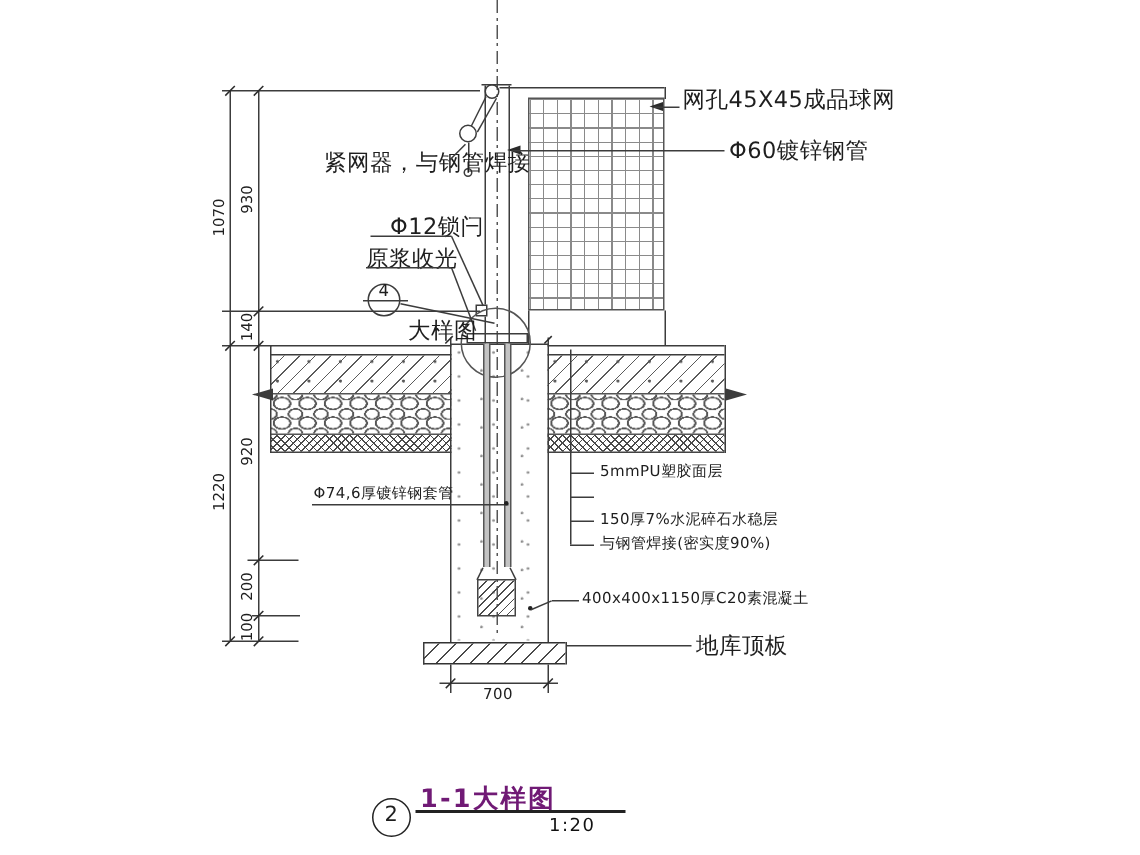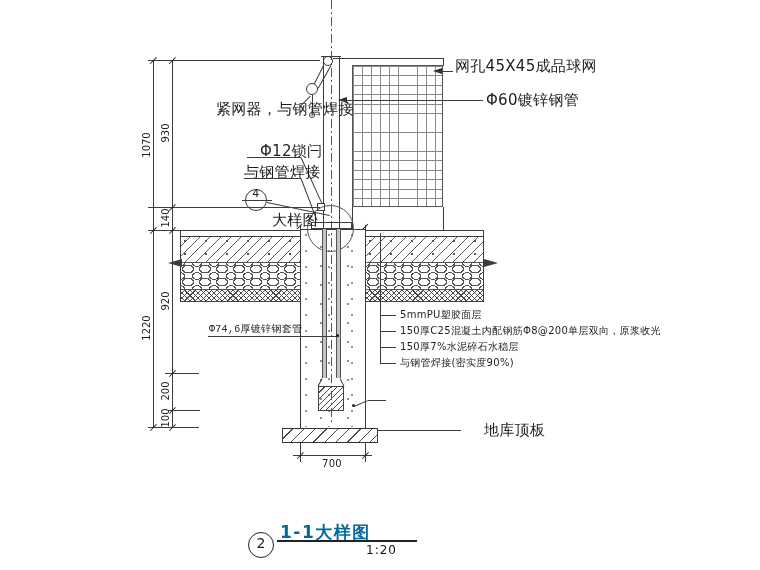--- a/index.html
+++ b/index.html
@@ -33,21 +33,21 @@
                   repeating-linear-gradient(135deg,transparent 0 3px,#4a4a4a 3px 3.8px);}
   .speckle{position:absolute;
        background:radial-gradient(circle at 5px 4px,#909090 .7px,transparent 1.1px) 0 0/23px 16px,
                   radial-gradient(circle at 14px 11px,#8c8c8c .7px,transparent 1.1px) 6px 5px/27px 19px;}
   .slab{position:absolute;left:282px;top:428px;width:95px;height:15px;box-sizing:border-box;
        border-top:1.2px solid #333;border-bottom:1.2px solid #333;
        background:repeating-linear-gradient(135deg,transparent 0 7px,#4a4a4a 7px 8px);}
   .plug{position:absolute;left:318px;top:386px;width:26px;height:25px;box-sizing:border-box;border:1px solid #444;
        background:repeating-linear-gradient(135deg,transparent 0 3.5px,#4a4a4a 3.5px 4.3px);}
   .sleevefill{position:absolute;top:229px;height:149px;width:4px;background:#c3c3c3;}
-  .title-txt{position:absolute;font-size:17px;font-weight:bold;letter-spacing:1.5px;color:#0369a1;}
+  .title-txt{position:absolute;font-size:17px;font-weight:bold;letter-spacing:1.5px;color:#701a75;}
   .scale-txt{position:absolute;font-size:12px;color:#111;letter-spacing:1px;}
   .flange{position:absolute;left:311px;top:222px;width:41px;height:7px;border:1px solid #3c3c3c;box-sizing:border-box;}
   .latchsq{position:absolute;left:317px;top:203px;width:8px;height:8px;border:1px solid #3c3c3c;box-sizing:border-box;background:#fff;}
 </style>
 </head>
 <body>
 
 <div class="canvas">
 
   <div class="cl" style="left:331px;top:0;height:422px;"></div>
@@ -142,59 +142,59 @@
   <div class="tick" style="left:295.5px;top:454.5px;"></div>
   <div class="tick" style="left:360.5px;top:454.5px;"></div>
   <div class="lbl" style="left:312px;top:458px;width:40px;text-align:center;">700</div>
 
   <div class="vl" style="left:380px;top:233px;height:130px;"></div>
   <div class="hl" style="left:380px;top:315px;width:16px;"></div>
   <div class="hl" style="left:380px;top:331px;width:16px;"></div>
   <div class="hl" style="left:380px;top:347px;width:16px;"></div>
   <div class="hl" style="left:380px;top:363px;width:16px;"></div>
   <div class="lbl" style="left:400px;top:309px;">5mmPU塑胶面层</div>
-  <div class="lbl" style="left:400px;top:325px;">150厚C25混凝土内配钢筋Φ8@200单层双向，原浆收光</div>
   <div class="lbl" style="left:400px;top:341px;">150厚7%水泥碎石水稳层</div>
   <div class="lbl" style="left:400px;top:357px;">与钢管焊接(密实度90%)</div>
 
   <div class="arrL" style="left:433px;top:68px;"></div>
   <div class="hl" style="left:436px;top:71px;width:17px;"></div>
   <div class="lbl lbl11" style="left:455px;top:60px;">网孔45X45成品球网</div>
 
   <div class="arrL" style="left:338px;top:97px;"></div>
   <div class="hl" style="left:341px;top:100px;width:142px;"></div>
   <div class="lbl lbl11" style="left:486px;top:94px;">Φ60镀锌钢管</div>
 
   <div class="lbl lbl11" style="left:216px;top:103px;font-family:Liberation Serif, serif;">紧网器，与钢管焊接</div>
   <div class="diag" style="left:299px;top:107px;width:16px;transform:rotate(-45deg);"></div>
 
   <div class="lbl lbl11" style="left:260px;top:145px;">Φ12锁闩</div>
   <div class="hl" style="left:247px;top:157px;width:54px;"></div>
   <div class="diag" style="left:301px;top:157px;width:51px;transform:rotate(65.5deg);"></div>
 
-  <div class="lbl lbl11" style="left:244px;top:166px;">与钢管焊接</div>
+  <div class="lbl lbl11" style="left:244px;top:166px;">原浆收光</div>
   <div class="hl" style="left:244px;top:178px;width:57px;"></div>
   <div class="diag" style="left:301px;top:178px;width:45px;transform:rotate(69.1deg);"></div>
 
   <div class="circ" style="left:245px;top:189px;width:22px;height:22px;border-width:1.2px;"></div>
   <div class="hl" style="left:242px;top:200px;width:30px;"></div>
   <div class="lbl" style="left:245px;top:188px;width:22px;text-align:center;font-size:11px;">4</div>
   <div class="lbl lbl11" style="left:272px;top:193px;margin-top:21px;">大样图</div>
   <div class="diag" style="left:267px;top:202px;width:64px;transform:rotate(11.7deg);"></div>
 
-  <div class="lbl" style="left:209px;top:324px;font-family:Liberation Mono, monospace;">Φ74,6厚镀锌钢套管</div>
+  <div class="lbl" style="left:209px;top:324px;">Φ74,6厚镀锌钢套管</div>
   <div class="hl" style="left:208px;top:336px;width:131px;"></div>
   <div class="dot" style="left:336px;top:334px;"></div>
 
   <div class="dot" style="left:352px;top:404px;"></div>
   <div class="diag" style="left:354px;top:406px;width:15px;transform:rotate(-23.2deg);"></div>
   <div class="hl" style="left:368px;top:400px;width:18px;"></div>
+  <div class="lbl" style="left:388px;top:394px;">400x400x1150厚C20素混凝土</div>
 
   <div class="hl" style="left:378px;top:430px;width:83px;"></div>
-  <div class="lbl lbl11" style="left:464px;top:424px;margin-left:20px;">地库顶板</div>
+  <div class="lbl lbl11" style="left:464px;top:424px;">地库顶板</div>
 
   <div class="circ" style="left:248px;top:532px;width:26px;height:26px;border-width:1.3px;border-color:#222;"></div>
   <div class="lbl" style="left:248px;top:537px;width:26px;text-align:center;font-size:14px;">2</div>
   <div class="title-txt" style="left:280px;top:521px;">1-1大样图</div>
   <div class="hl" style="left:277px;top:540px;width:140px;height:1.6px;background:#222;"></div>
   <div class="scale-txt" style="left:366px;top:543px;">1:20</div>
 
 </div>
 
 </body></html>

